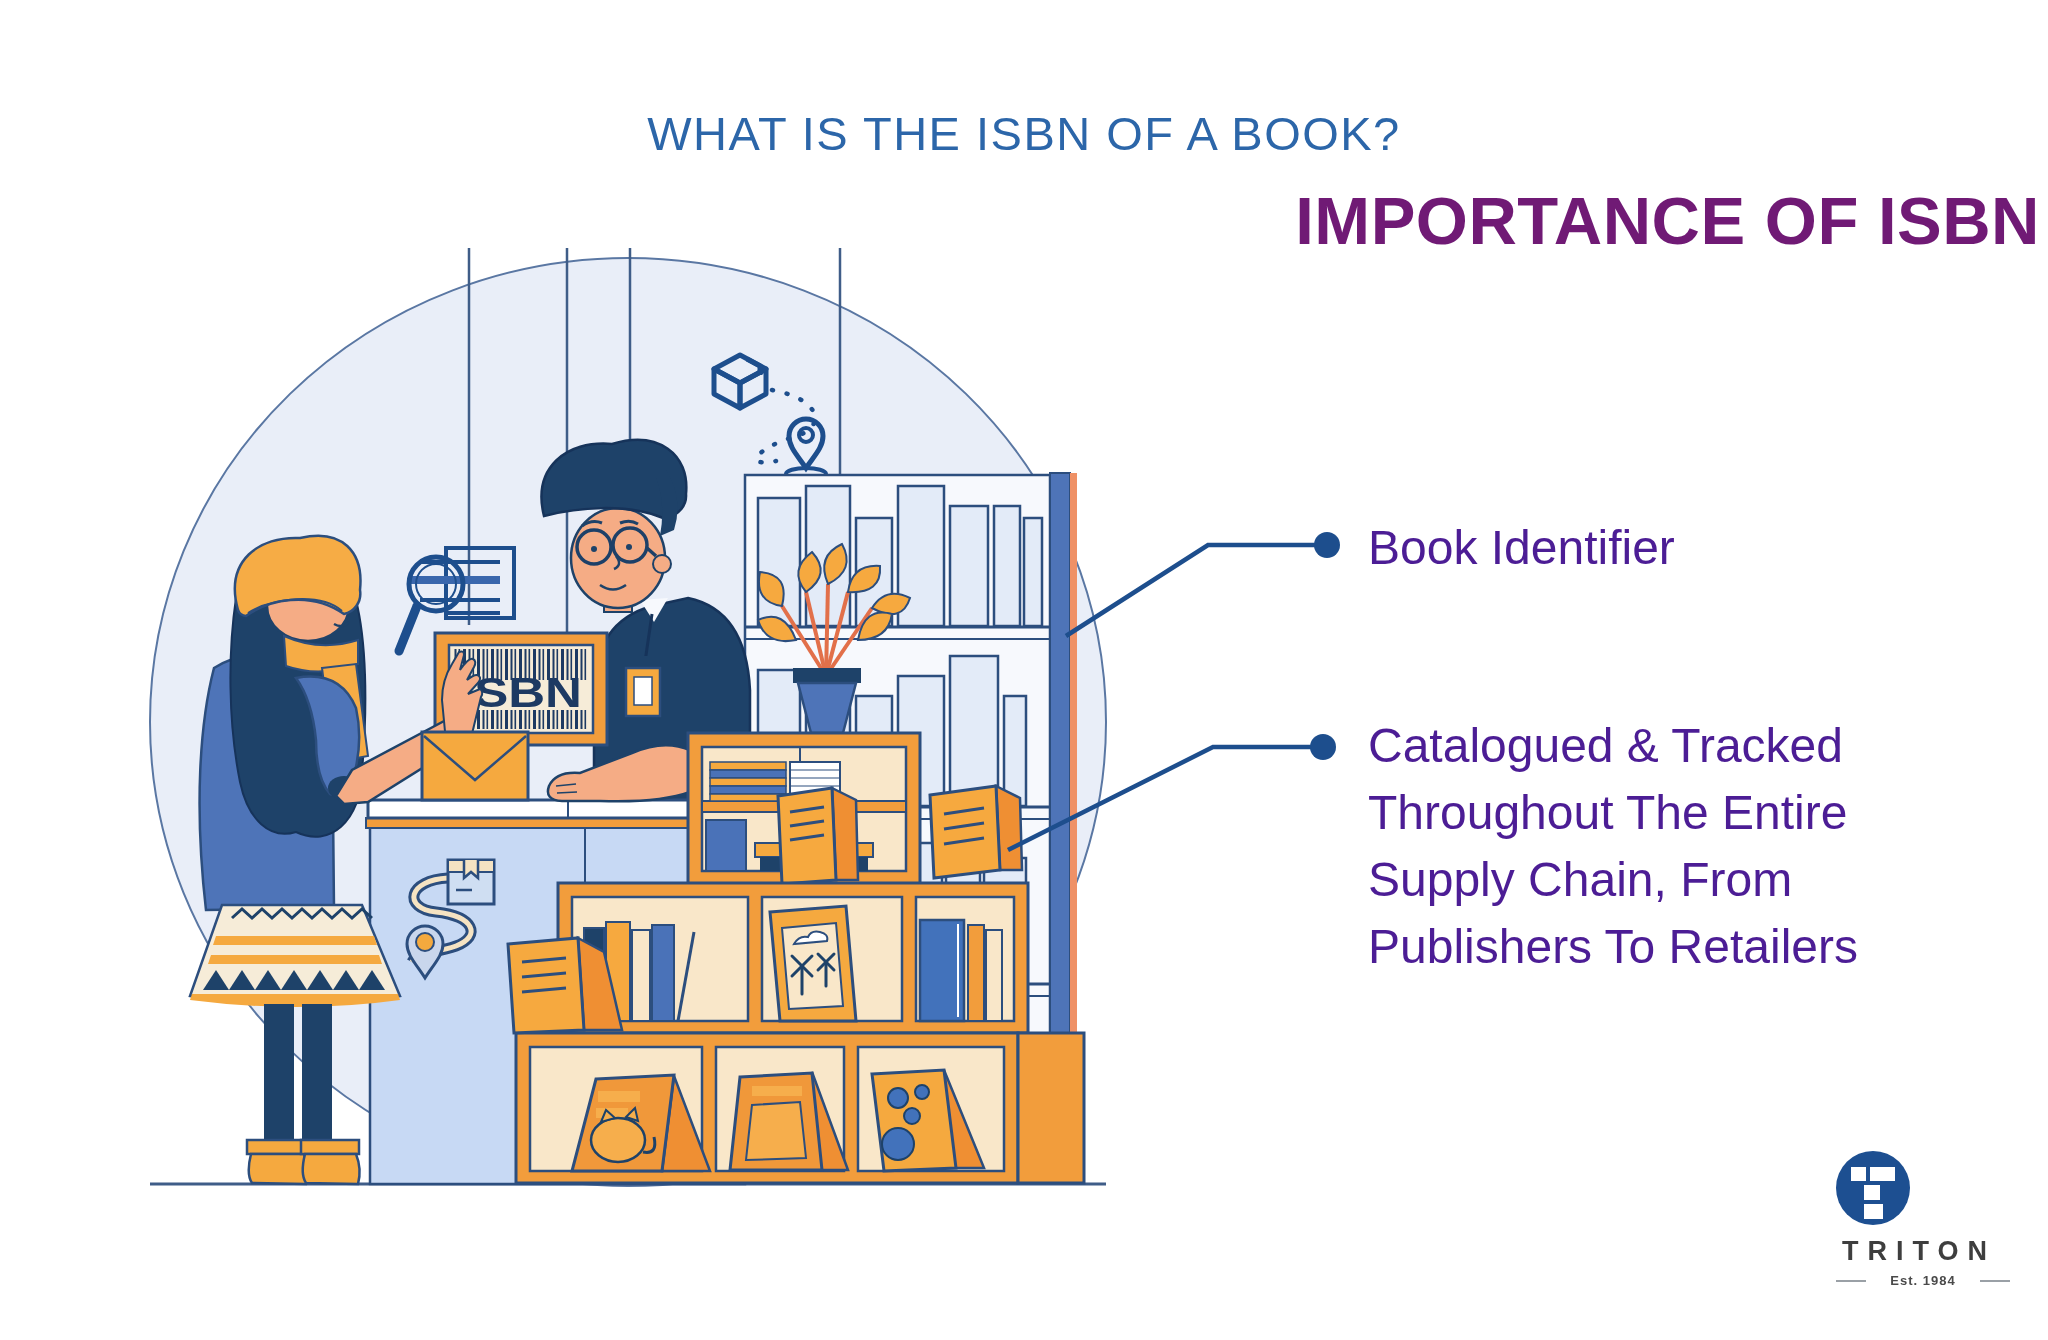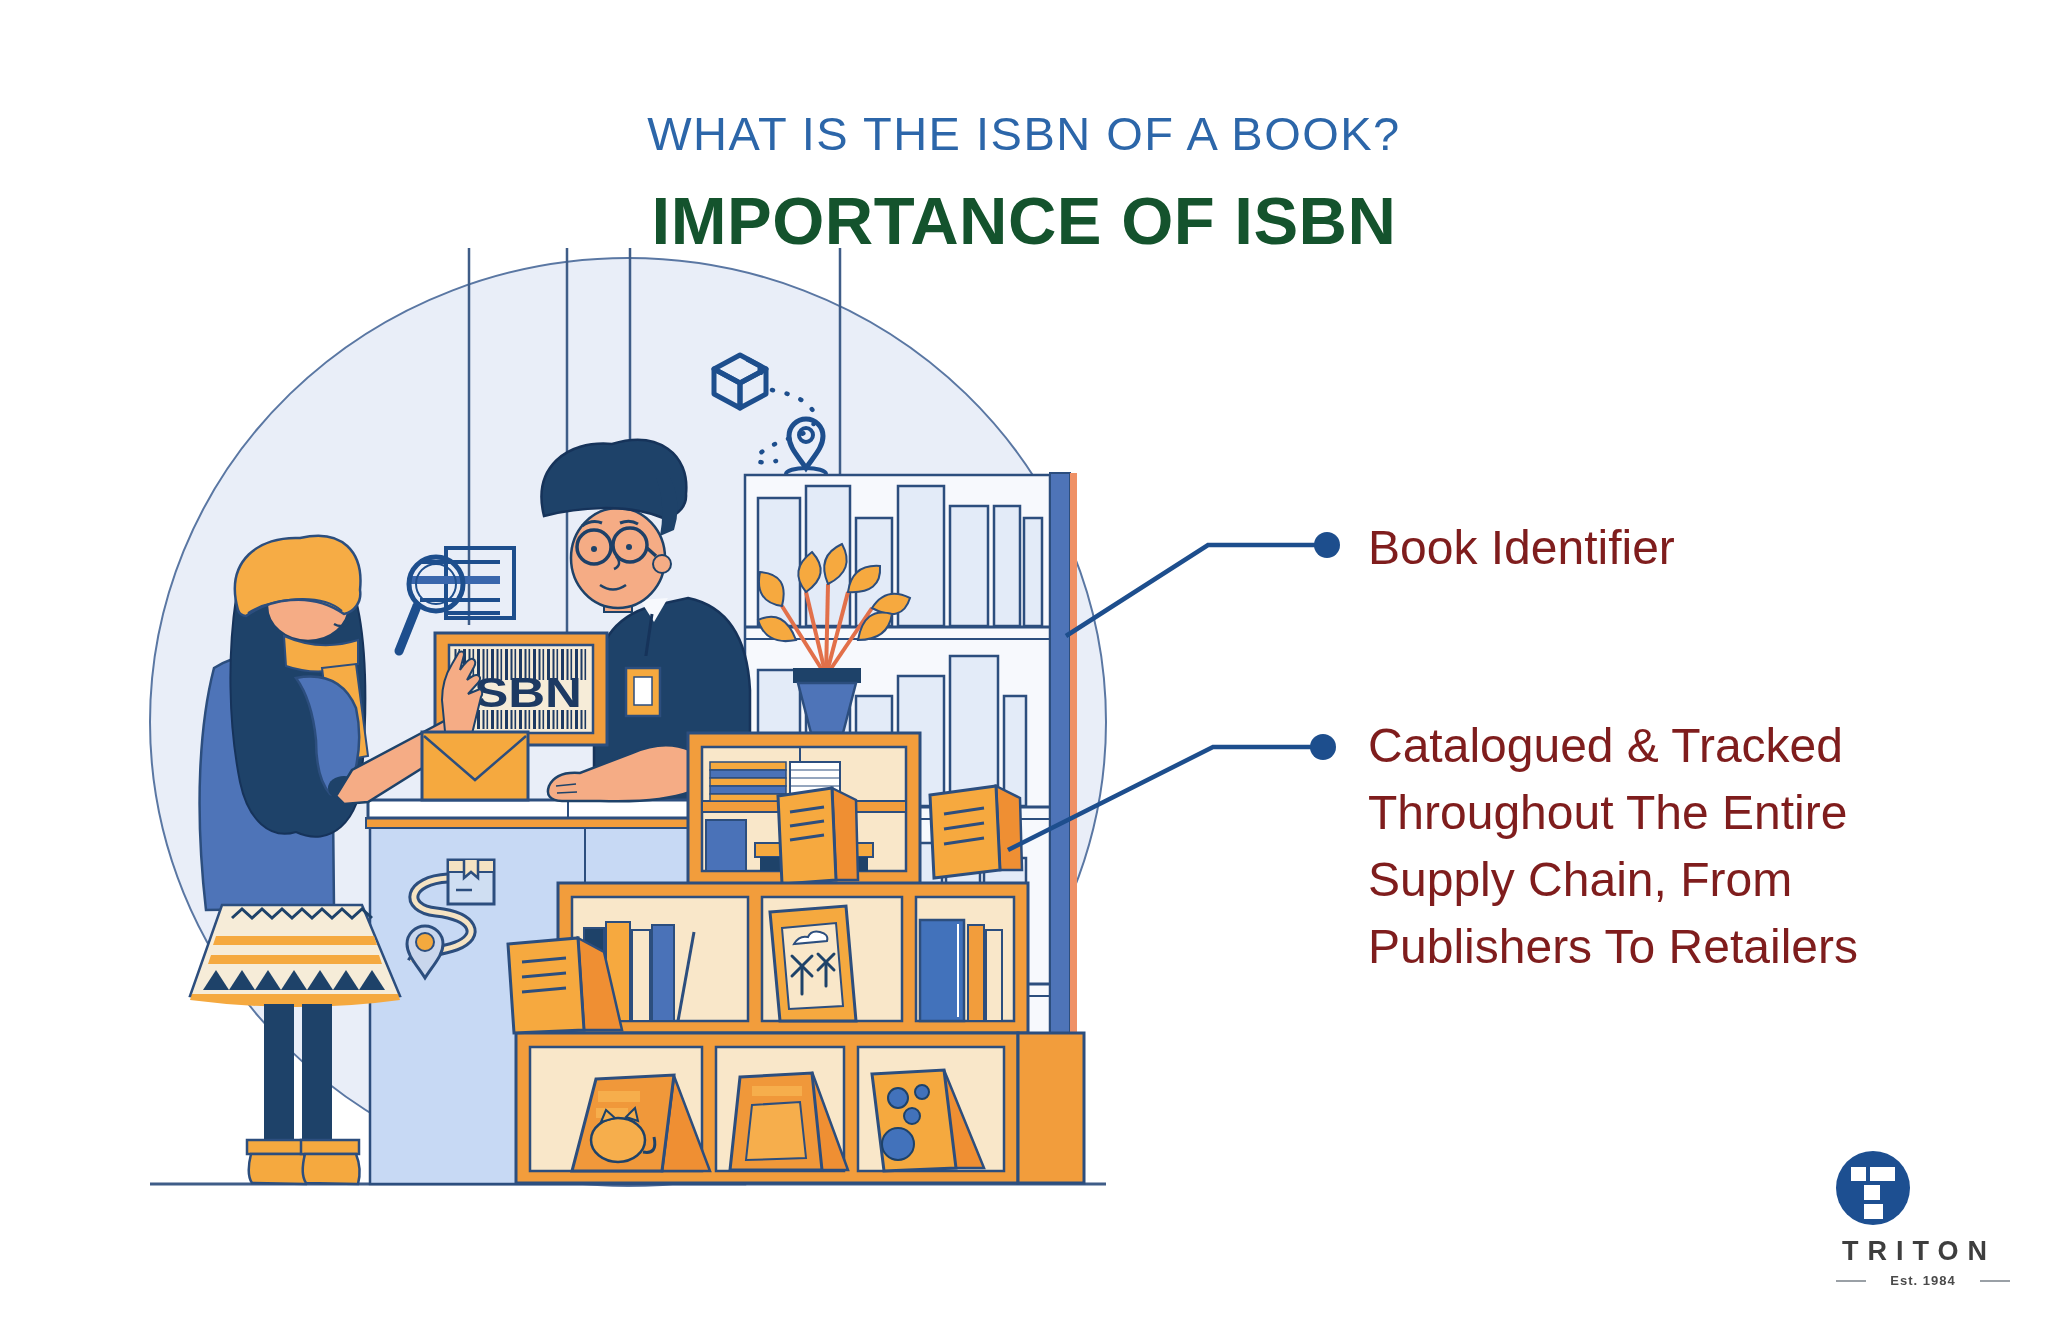--- a/index.html
+++ b/index.html
@@ -1,22 +1,22 @@
 <!DOCTYPE html>
 <html><head>
 <meta charset="utf-8">
 <style>
   html,body{margin:0;padding:0;background:#ffffff;}
   .canvas{position:relative;width:2048px;height:1320px;background:#ffffff;overflow:hidden;
           font-family:"Liberation Sans",sans-serif;}
   .kicker{position:absolute;left:0;right:0;top:106px;text-align:center;
           font-size:47px;font-weight:400;letter-spacing:1.5px;color:#2C66A9;}
-  .heading{position:absolute;left:0;right:0;top:182px;text-align:center;
-           font-size:67px;font-weight:700;letter-spacing:0.5px;color:#14532d;}
-  .callout-label{position:absolute;color:#7f1d1d;font-size:48px;line-height:67px;}
+  .heading{position:absolute;left:0;right:8px;top:182px;text-align:right;
+           font-size:67px;font-weight:700;letter-spacing:0.5px;color:#701a75;}
+  .callout-label{position:absolute;color:#4c1d95;font-size:48px;line-height:67px;}
   .co1{left:1368px;top:514px;}
   .co2{left:1368px;top:712px;width:540px;}
   .scene-svg{position:absolute;left:0;top:0;}
   .logo{position:absolute;left:1833px;top:1148px;width:180px;}
   .logo-brand{margin-top:4px;font-size:27px;font-weight:700;letter-spacing:9px;color:#3E3E3E;
               padding-left:9px;}
   .logo-est{display:flex;align-items:center;justify-content:center;gap:24px;margin-top:6px;}
   .logo-est .rule{width:30px;height:2px;background:#9AA0A6;}
   .logo-est .est-text{font-size:13px;letter-spacing:1px;color:#4A4A4A;font-weight:700;}
 </style>

